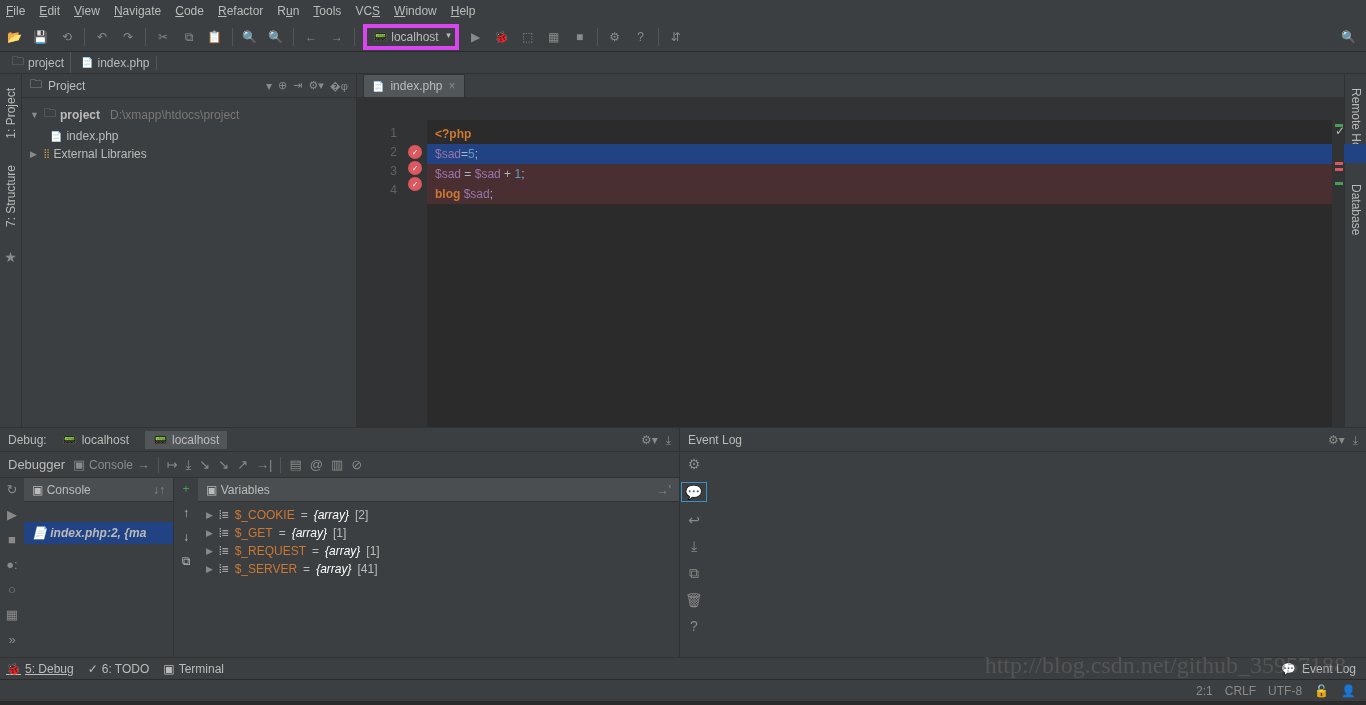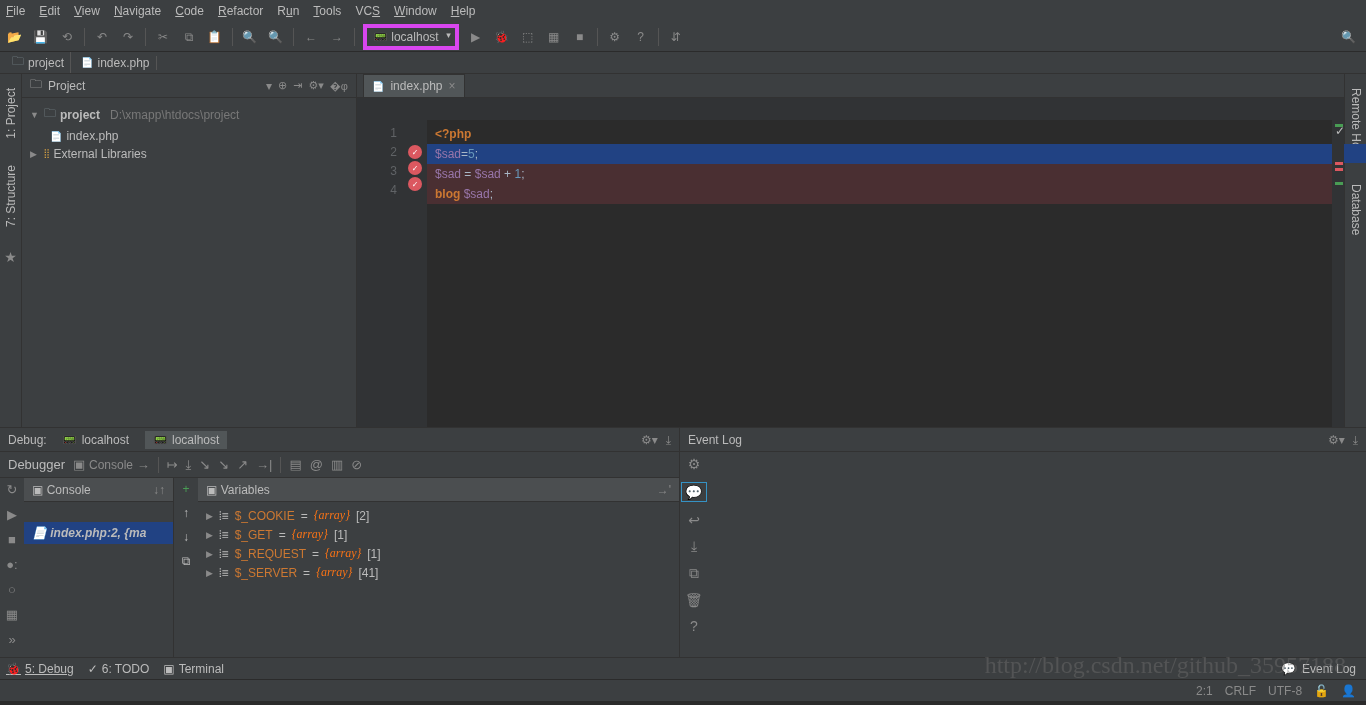--- a/index.html
+++ b/index.html
@@ -64,21 +64,21 @@
 .debug-sidebar .sicon { color: #8a8a8a; cursor: pointer; font-size: 13px; }
 .frames-panel { width: 150px; border-right: 1px solid #323232; display: flex; flex-direction: column; }
 .panel-title { height: 24px; background: #4b4e50; display: flex; align-items: center; padding: 0 8px; color: #bbbbbb; border-bottom: 1px solid #323232; }
 .panel-title .spacer { flex: 1; }
 .frame-item { background: #214283; padding: 4px 8px; color: #bbbbbb; margin-top: 20px; font-style: italic; overflow: hidden; white-space: nowrap; font-weight: bold; }
 .vars-panel { flex: 1; display: flex; flex-direction: column; }
 .vars-list { padding: 4px; }
 .var-row { display: flex; align-items: center; gap: 6px; padding: 2px 4px; color: #bbbbbb; }
 .var-row .arrow { color: #8a8a8a; font-size: 9px; }
 .var-row .vname { color: #cc7832; }
-.var-row .vtype { color: #f97316; font-style: italic; font-family: Liberation Serif, serif; }
+.var-row .vtype { color: #ffffff; font-style: italic; }
 .var-row .vval { color: #bbbbbb; }
 .vars-sidebar { width: 24px; display: flex; flex-direction: column; align-items: center; padding-top: 4px; gap: 10px; }
 .event-log { flex: 1; display: flex; flex-direction: column; }
 .event-body { flex: 1; display: flex; }
 .event-sidebar { width: 28px; display: flex; flex-direction: column; align-items: center; padding-top: 4px; gap: 10px; }
 .event-sidebar .eicon { color: #8a8a8a; cursor: pointer; font-size: 14px; }
 .bottom-tabs { height: 22px; background: #3c3f41; border-top: 1px solid #323232; display: flex; align-items: center; padding: 0 6px; gap: 14px; position: relative; }
 .bottom-tabs .btab { color: #bbbbbb; cursor: pointer; display: flex; align-items: center; gap: 4px; }
 .bottom-tabs .btab.active { text-decoration: underline; }
 .bottom-tabs .right { position: absolute; right: 10px; display: flex; align-items: center; gap: 6px; }

